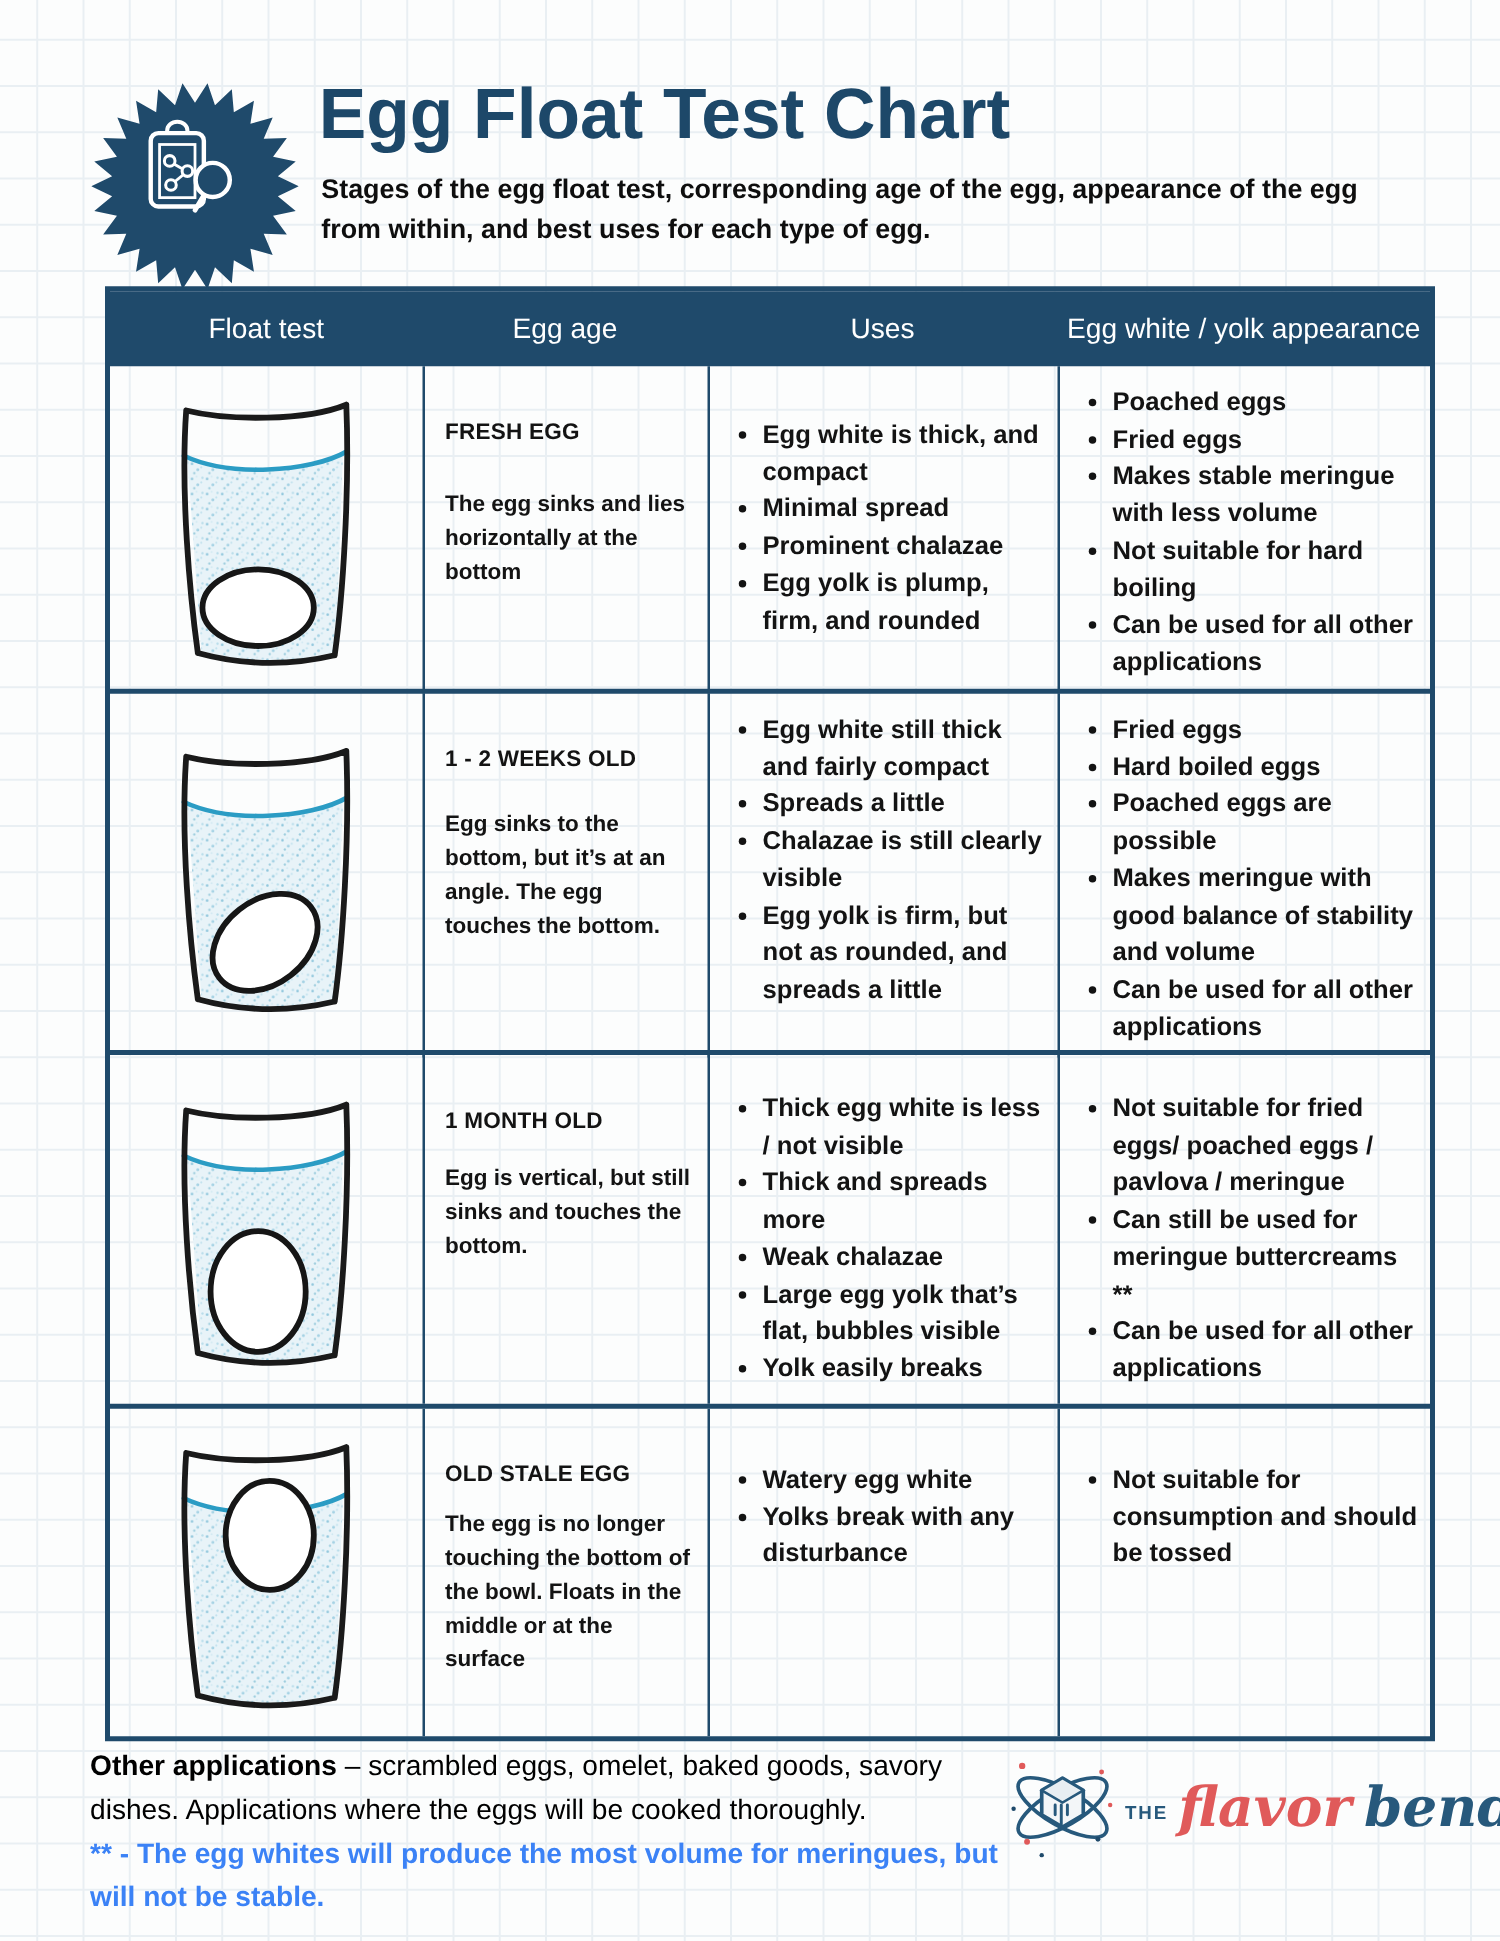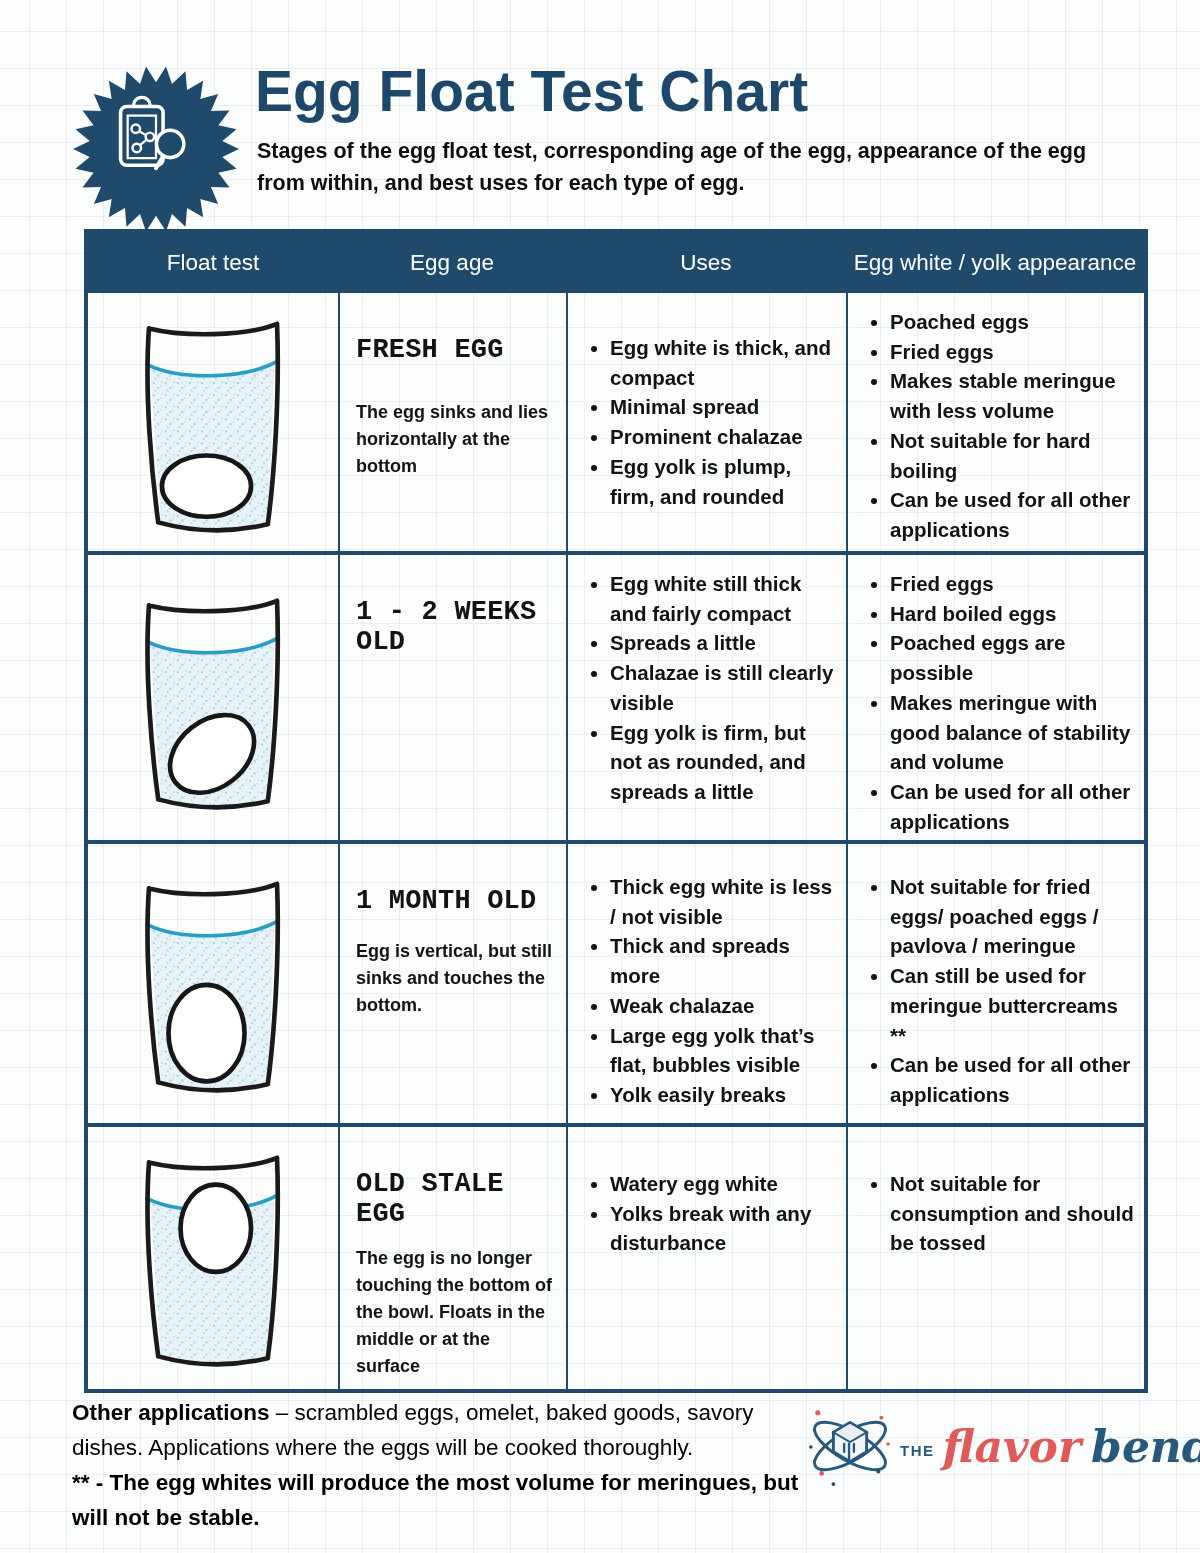--- a/index.html
+++ b/index.html
@@ -22,38 +22,38 @@
   .egg-table{position:absolute;left:72px;top:229px;width:1056px;border:4px solid #1f4a6b;box-sizing:content-box;margin-left:12px;}
   .thead{display:grid;grid-template-columns:250px 228px 280px 298px;background:#1f4a6b;height:60px;}
   .th{display:flex;align-items:center;justify-content:center;color:#fff;font-size:22.5px;font-weight:400;text-align:center;line-height:1.15;padding:2px 6px;box-sizing:border-box;}
   .row{display:grid;grid-template-columns:250px 228px 280px 298px;border-top:4px solid #1f4a6b;}
   .row:first-of-type{border-top:none;}
   .cell{box-sizing:border-box;min-width:0;}
   .cell + .cell{border-left:2px solid #1f4a6b;}
   .cell-float{display:flex;align-items:center;justify-content:center;}
   .cell-float svg{display:block;}
   .cell-age{padding:42px 10px 8px 16px;}
-  .age-title{font-size:27px;font-weight:800;letter-spacing:.2px;font-family:Liberation Mono, monospace;}
+  .age-title{font-size:18px;font-weight:800;letter-spacing:.2px;}
   .age-desc{font-size:18px;font-weight:700;line-height:1.5;margin-top:34px;}
   .row[data-row="1"] .age-desc{margin-top:28px;}
   .row[data-row="2"] .age-desc{margin-top:22px;}
   .row[data-row="3"] .age-desc{margin-top:16px;}
   .cell-appearance,.cell-uses{padding:14px 8px 10px 6px;}
   .cell ul{margin:0;padding-left:36px;list-style:disc;}
   .cell li{font-size:20.5px;font-weight:700;line-height:1.45;margin:0;color:#131313;}
   .row[data-row="0"] .cell-appearance ul{margin-top:26px;}
   .row[data-row="2"] .cell-appearance ul{margin-top:14px;}
   .row[data-row="2"] .cell-uses ul{margin-top:14px;}
   .row[data-row="3"] .cell-appearance ul{margin-top:28px;}
   .row[data-row="3"] .cell-uses ul{margin-top:28px;}
   
   .footer{position:absolute;left:72px;top:1396px;width:748px;}
   .foot-lead{margin:0;font-size:22.5px;font-weight:400;color:#000000;line-height:1.55;}
   .foot-lead b{font-weight:800;}
-  .foot-note{margin:0;font-size:22.5px;font-weight:800;color:#000000;line-height:1.55;}
+  .foot-note{margin:0;font-size:22.5px;font-weight:800;color:#3b82f6;line-height:1.55;}
   
   .logo{position:absolute;left:806px;top:1400px;display:flex;align-items:center;gap:6px;}
   .logo-the{font-size:15px;font-weight:800;letter-spacing:1.5px;color:#27597c;margin-top:8px;}
   .logo-flavor{font-family:"DejaVu Serif",serif;font-style:italic;font-weight:700;font-size:44px;color:#e05a5a;margin-left:2px;text-align:center;}
   .logo-bender{font-family:"DejaVu Serif",serif;font-style:italic;font-weight:700;font-size:44px;color:#27597c;margin-left:4px;}
 </style>
 </head>
 <body>
 
 <svg width="0" height="0" style="position:absolute" aria-hidden="true">
@@ -133,20 +133,21 @@
           <svg width="196" height="232" viewBox="0 0 210 250">
     <path d="M37 64 C 70 78 140 76 171 60 L 165 230 C 126 240 86 240 49 229 Z" fill="#e8f3f8"></path>
     <path d="M37 64 C 70 78 140 76 171 60 L 165 230 C 126 240 86 240 49 229 Z" fill="url(#stipple)"></path>
     <path d="M34 61 C 72 79 142 76 175 57" fill="none" stroke="#2b9cc4" stroke-width="4" stroke-linecap="round"></path>
     <ellipse cx="104" cy="182" rx="50" ry="36" transform="rotate(-38 104 182)" fill="#ffffff" stroke="#161616" stroke-width="5"></ellipse>
     <path d="M36 22 C 72 31 140 31 174 17 M36 22 C 31 92 39 180 46 231 M174 17 C 177 92 171 182 164 233 M46 231 C 86 242 126 242 164 233" fill="none" stroke="#1a1a1a" stroke-width="5" stroke-linecap="round"></path>
   </svg>
         </div>
     <div class="cell cell-age">
       <div class="age-title">1 - 2 WEEKS OLD</div>
+      <div class="age-desc">Egg sinks to the bottom, but it’s at an angle. The egg touches the bottom.</div>
     </div>
     <div class="cell cell-appearance">
       <ul>
             <li>Egg white still thick and fairly compact</li>
             <li>Spreads a little</li>
             <li>Chalazae is still clearly visible</li>
             <li>Egg yolk is firm, but not as rounded, and spreads a little</li>
           </ul>
     </div>
     <div class="cell cell-uses">

